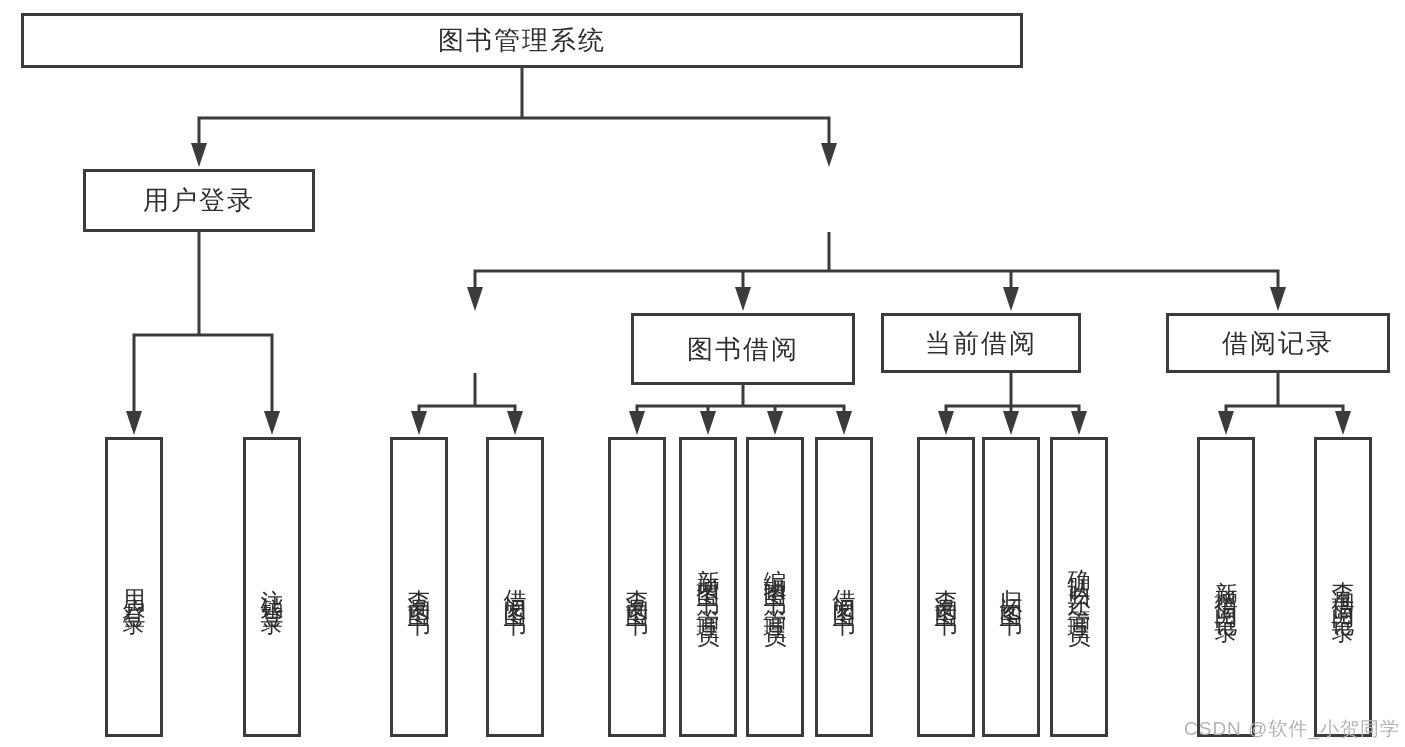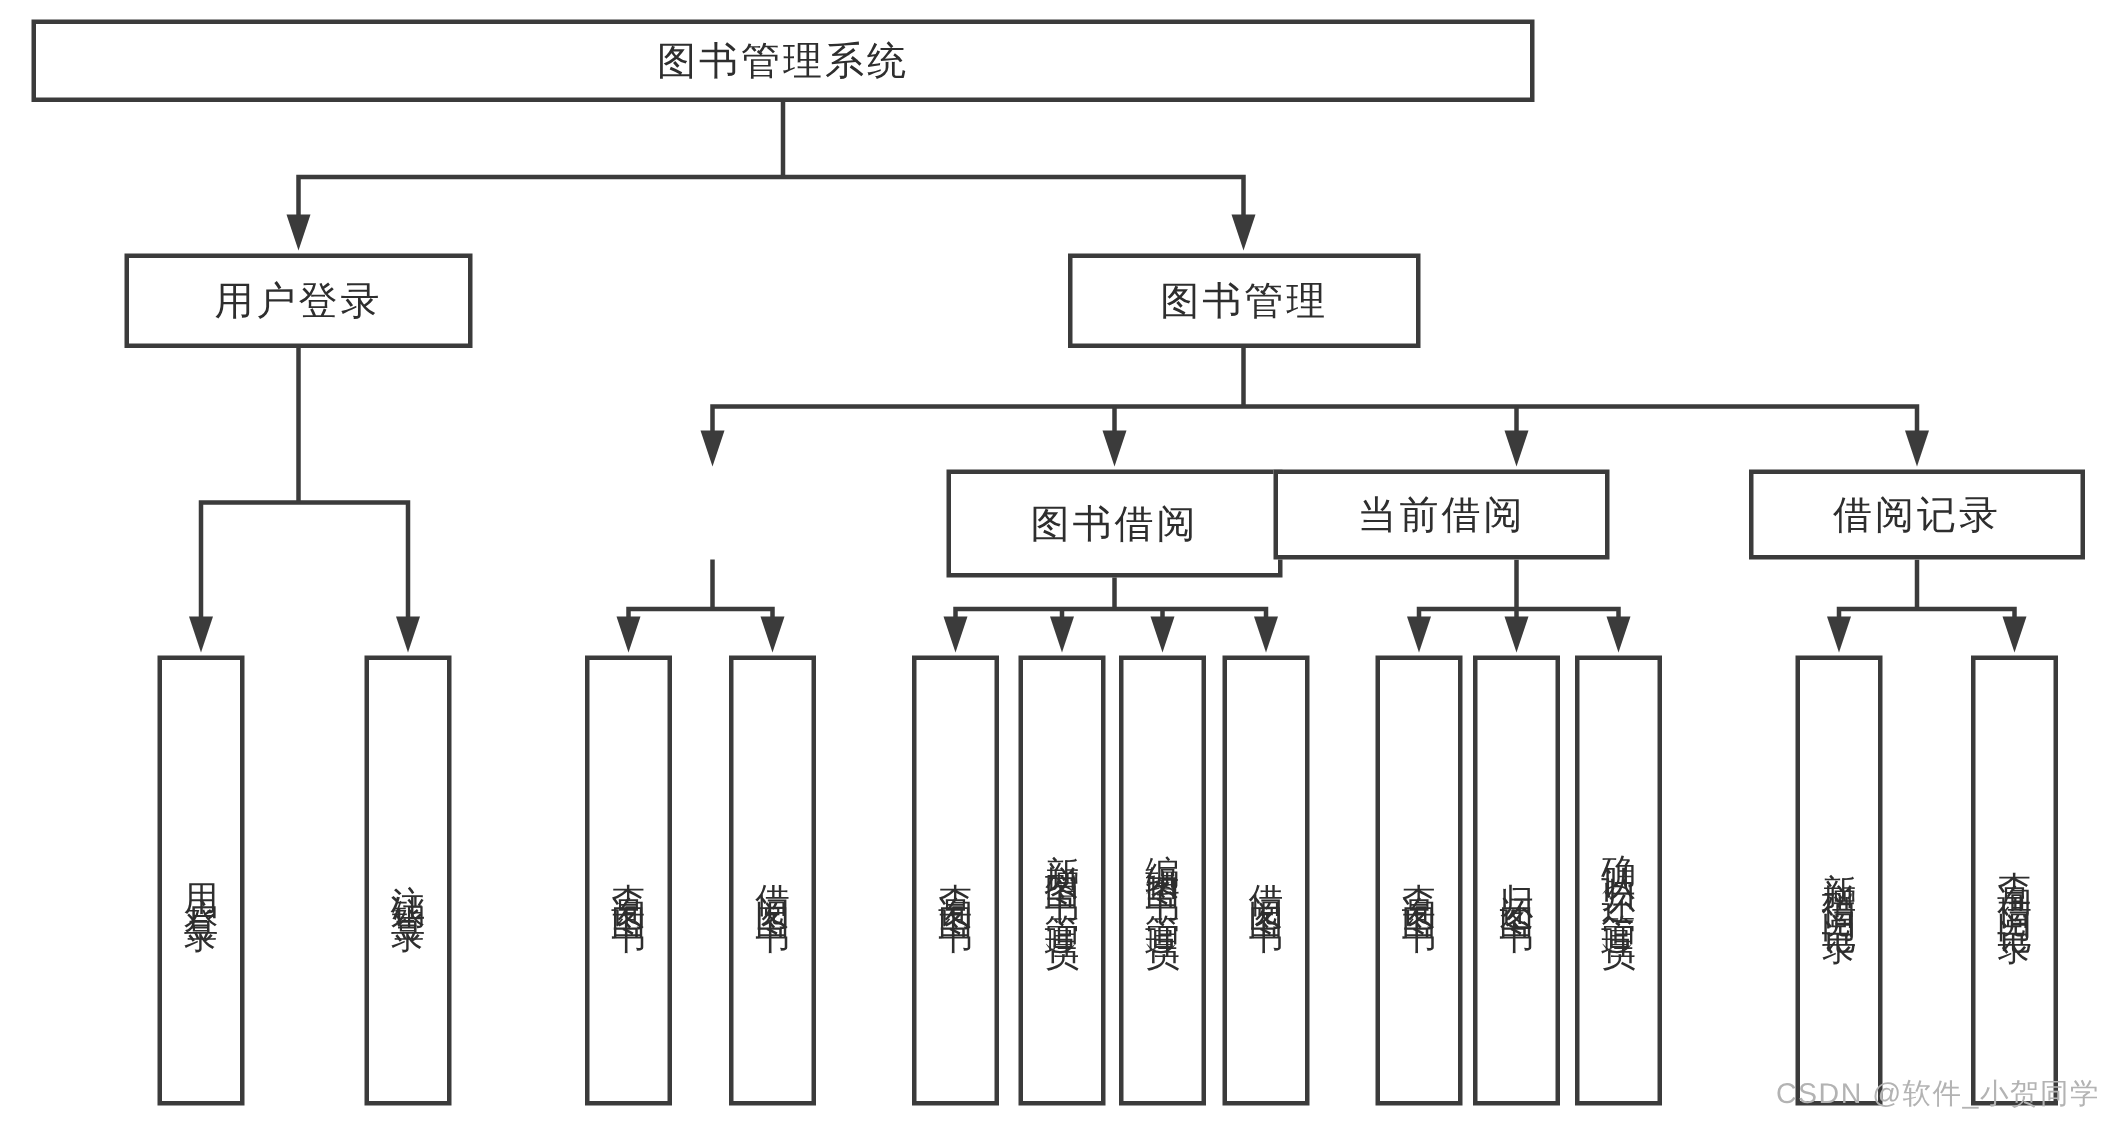--- a/index.html
+++ b/index.html
@@ -97,24 +97,23 @@
     <polygon points="938,411 954,411 946,435"></polygon>
     <polygon points="1003,411 1019,411 1011,435"></polygon>
     <polygon points="1071,411 1087,411 1079,435"></polygon>
     <polygon points="1218,411 1234,411 1226,435"></polygon>
     <polygon points="1335,411 1351,411 1343,435"></polygon>
   </svg>
 
   <div class="node h" style="left:21px;top:13px;width:1002px;height:55px">图书管理系统</div>
 
   <div class="node h" style="left:83px;top:169px;width:232px;height:63px">用户登录</div>
-  <div class="node h" style="left:712px;top:169px;width:235px;height:63px">图书管理</div>
 
   <div class="node h" style="left:631px;top:313px;width:224px;height:72px">图书借阅</div>
-  <div class="node h" style="left:849px;top:313px;width:224px;height:60px">当前借阅</div>
+  <div class="node h" style="left:881px;top:313px;width:200px;height:60px">当前借阅</div>
   <div class="node h" style="left:1166px;top:313px;width:224px;height:60px">借阅记录</div>
 
   <div class="node v" style="left:105px;top:437px;width:58px;height:300px">用户登录</div>
   <div class="node v" style="left:243px;top:437px;width:58px;height:300px">注销登录</div>
 
   <div class="node v" style="left:390px;top:437px;width:58px;height:300px">查询图书</div>
   <div class="node v" style="left:486px;top:437px;width:58px;height:300px">借阅图书</div>
 
   <div class="node v" style="left:608px;top:437px;width:58px;height:300px">查询图书</div>
   <div class="node v" style="left:679px;top:437px;width:58px;height:300px">新增图书（管理员）</div>

